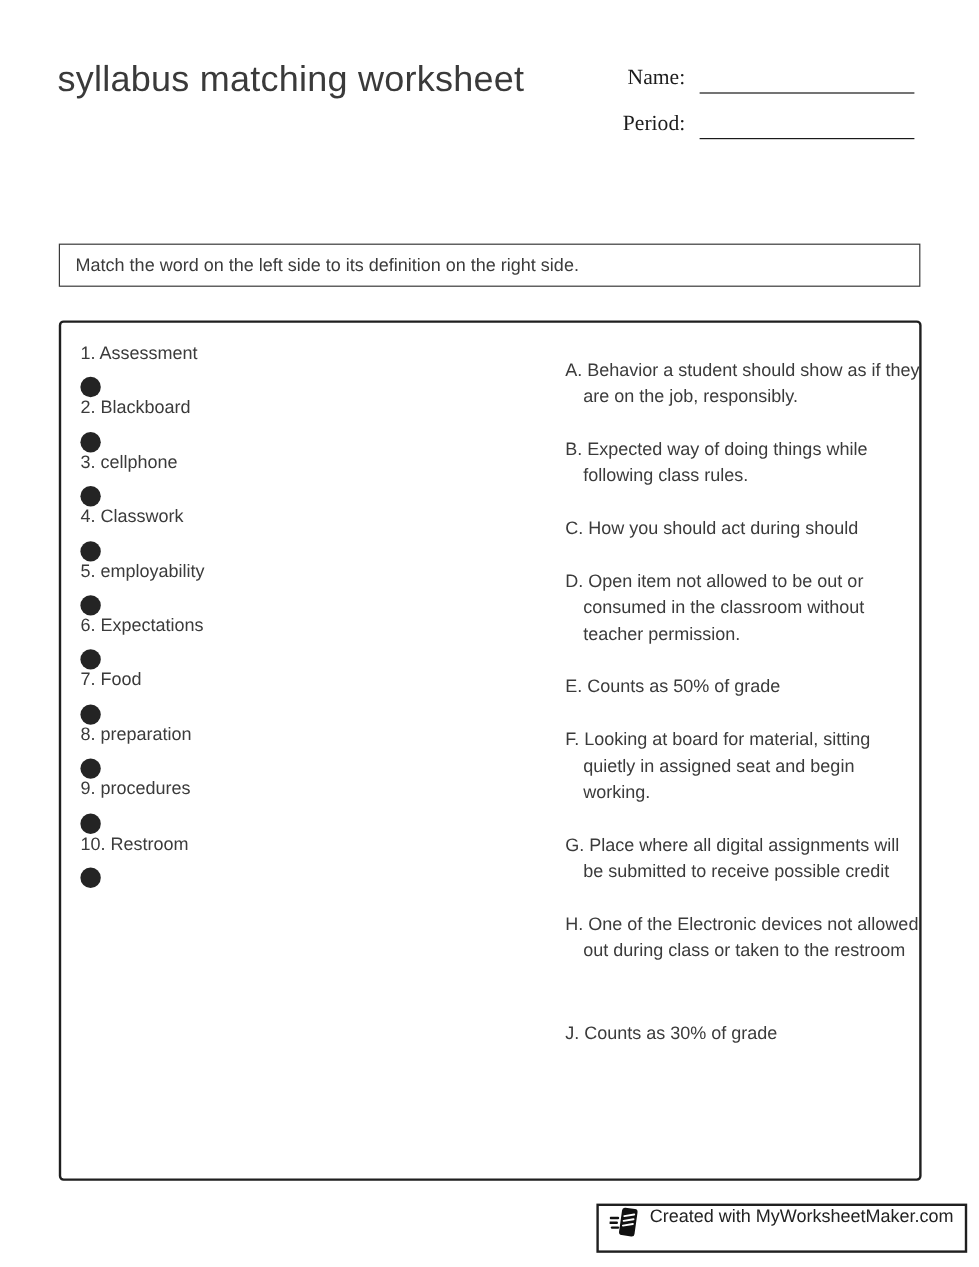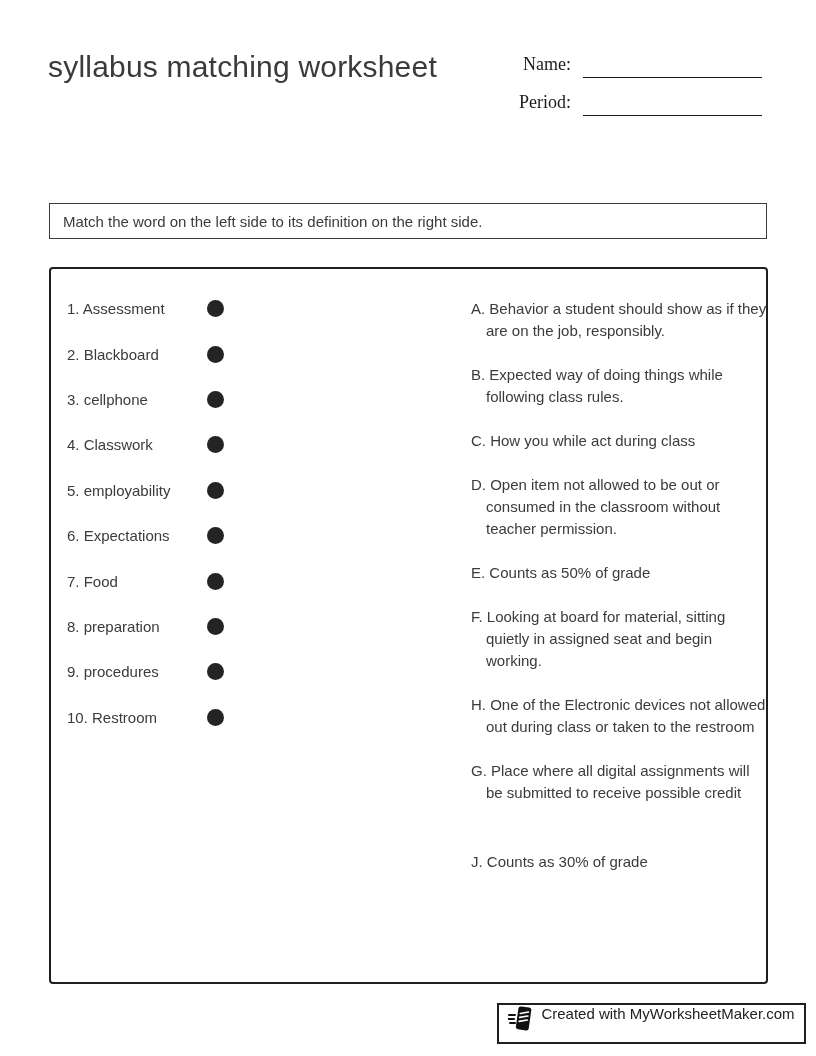--- a/index.html
+++ b/index.html
@@ -80,22 +80,23 @@
     border-radius: 4px;
     background: #ffffff;
     display: flex;
     padding: 17px 0 0 16px;
   }
   .words-col { width: 356px; flex-shrink: 0; }
   .word-row {
     width: 157px;
     height: 45.4px;
     display: flex;
-    align-items: center;
+    align-items: flex-start;
     justify-content: space-between;
+    flex-direction: column;
   }
   .word-label { font-size: 15px; color: #3b3b3b; }
   .dot {
     width: 17px;
     height: 17px;
     border-radius: 50%;
     background: #242424;
     flex-shrink: 0;
   }
   .defs-col { padding-top: 12px; }
@@ -202,41 +203,41 @@
       <div class="def-block">
         <span class="def-dot-wrap"><span class="dot"></span></span>
         <p class="def-text"><span>A.</span> <span>Behavior a student should show as if they are on the job, responsibly.</span></p>
       </div>
       <div class="def-block">
         <span class="def-dot-wrap"><span class="dot"></span></span>
         <p class="def-text"><span>B.</span> <span>Expected way of doing things while following class rules.</span></p>
       </div>
       <div class="def-block">
         <span class="def-dot-wrap"><span class="dot"></span></span>
-        <p class="def-text"><span>C.</span> <span>How you while act during class</span></p>
+        <p class="def-text"><span>C.</span> <span>How you should act during should</span></p>
       </div>
       <div class="def-block">
         <span class="def-dot-wrap"><span class="dot"></span></span>
         <p class="def-text"><span>D.</span> <span>Open item not allowed to be out or consumed in the classroom without teacher permission.</span></p>
       </div>
       <div class="def-block">
         <span class="def-dot-wrap"><span class="dot"></span></span>
         <p class="def-text"><span>E.</span> <span>Counts as 50% of grade</span></p>
       </div>
       <div class="def-block">
         <span class="def-dot-wrap"><span class="dot"></span></span>
         <p class="def-text"><span>F.</span> <span>Looking at board for material, sitting quietly in assigned seat and begin working.</span></p>
       </div>
       <div class="def-block">
         <span class="def-dot-wrap"><span class="dot"></span></span>
+        <p class="def-text"><span>G.</span> <span>Place where all digital assignments will be submitted to receive possible credit</span></p>
+      </div>
+      <div class="def-block">
+        <span class="def-dot-wrap"><span class="dot"></span></span>
         <p class="def-text"><span>H.</span> <span>One of the Electronic devices not allowed out during class or taken to the restroom</span></p>
-      </div>
-      <div class="def-block">
-        <span class="def-dot-wrap"><span class="dot"></span></span>
-        <p class="def-text"><span>G.</span> <span>Place where all digital assignments will be submitted to receive possible credit</span></p>
       </div>
       <div class="def-block">
         <span class="def-dot-wrap"><span class="dot"></span></span>
       </div>
       <div class="def-block">
         <span class="def-dot-wrap"><span class="dot"></span></span>
         <p class="def-text"><span>J.</span> <span>Counts as 30% of grade</span></p>
       </div>
     </div>
 

